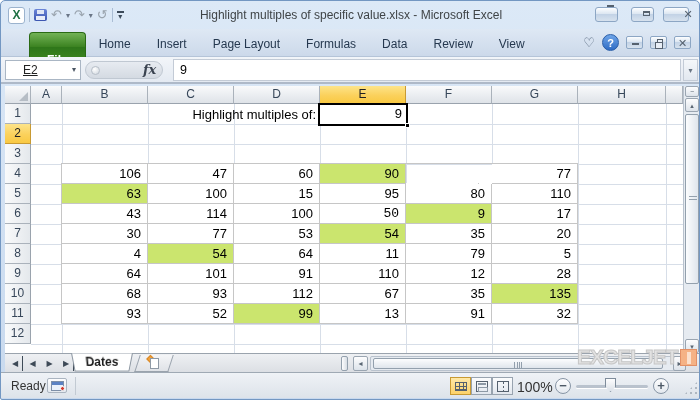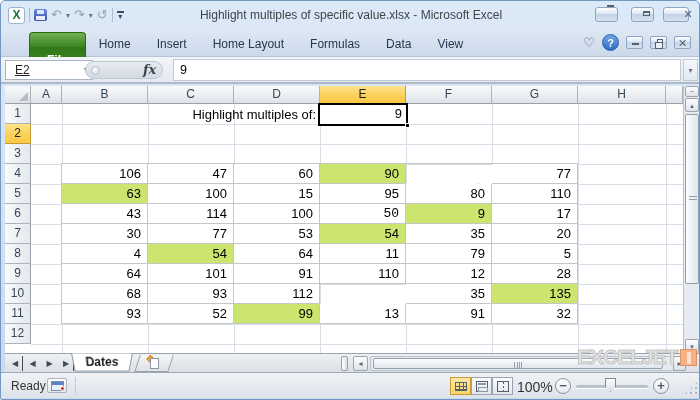--- a/index.html
+++ b/index.html
@@ -47,22 +47,22 @@
   .glyph-min { width:7px; height:2px; background:#55616e; position:absolute; left:4px; bottom:3px; }
   .glyph-rest { width:7px; height:5px; border:1px solid #55616e; position:absolute; left:4px; top:3px; }
   .glyph-rest::before{ content:""; position:absolute; left:-1px; top:-1px; width:7px; height:1.5px; background:#55616e; }
   .glyph-cascade { width:6px; height:5px; border:1px solid #55616e; position:absolute; left:6px; top:2px; background:#e8eef6;}
   .glyph-cascade::after { content:""; position:absolute; left:-3px; top:2px; width:6px; height:5px; border:1px solid #55616e; background:#e8eef6; }
   .glyph-x { position:absolute; width:100%; text-align:center; top:-1px; font-size:11px; line-height:14px; }
 
   
   #fbar { position:absolute; left:0; top:56px; width:700px; height:27px;
           background:linear-gradient(#f2f5f9,#e4eaf2); border-bottom:2px solid #aeb9c8; }
-  #namebox { position:absolute; left:4px; top:3px; width:88px; height:20px; background:#fff;
-             border:1px solid #aab6c4; color:#222; font-size:12px; line-height:18px; padding-left:9px;text-decoration:underline; }
+  #namebox { position:absolute; left:4px; top:3px; width:76px; height:20px; background:#fff;
+             border:1px solid #aab6c4; color:#222; font-size:12px; line-height:18px; padding-left:17px;text-decoration:underline; }
   #namebox .dd { position:absolute; right:4px; top:0; color:#4a5562; font-size:8px; line-height:18px; }
   #nb-pill { position:absolute; left:84px; top:4px; width:78px; height:18px; border-radius:9px;
              background:linear-gradient(#e7ebf1,#d4dae2); border:1px solid #c0c8d2; }
   #nb-pill .dot { position:absolute; left:5px; top:4px; width:9px; height:9px; border-radius:50%;
                   background:radial-gradient(circle at 35% 30%,#fff,#cfd6de); border:1px solid #b6bec8; }
   #fx { position:absolute; left:142px; top:5px; width:26px; font-family:"DejaVu Serif",serif;
         font-style:italic; font-weight:bold; color:#3a4350; font-size:13px; }
   #formula-field { position:absolute; left:172px; top:2px; width:508px; height:22px; background:#fff;
                    border:1px solid #c3cbd6; line-height:20px; padding-left:6px; color:#000; font-size:12.5px; }
   #fbar-expand { position:absolute; left:682px; top:2px; width:15px; height:22px; background:linear-gradient(#f4f7fa,#e2e8f0);
@@ -210,23 +210,24 @@
     <div class="winbtn" style="left:662px;width:26px;">
         <span class="glyph-x">✕</span>
       </div>
   </div>
 
   <div id="ribbonrow">
     <div id="tabs">
       <div class="rtab file">File</div>
     <div class="rtab">Home</div>
         <div class="rtab">Insert</div>
-        <div class="rtab">Home Layout</div>
+        <div class="rtab">Page Layout</div>
         <div class="rtab">Formulas</div>
         <div class="rtab">Data</div>
+        <div class="rtab">Review</div>
         <div class="rtab">View</div>
       </div>
     <div id="ribbon-right">
       <span class="heart">♡</span>
       <div class="helpbtn">?</div>
       <div class="minibtn">
           <span class="glyph-min" style="left:5px;"></span>
         </div>
       <div class="minibtn">
           <span class="glyph-cascade"></span>
@@ -335,20 +336,21 @@
         <div class="gcell" style="left: 430px; top: 80px; width: 86px;">5</div>
         <div class="gcell" style="left: 0px; top: 100px; width: 86px;">64</div>
         <div class="gcell" style="left: 86px; top: 100px; width: 86px;">101</div>
         <div class="gcell" style="left: 172px; top: 100px; width: 86px;">91</div>
         <div class="gcell" style="left: 258px; top: 100px; width: 86px;">110</div>
         <div class="gcell" style="left: 344px; top: 100px; width: 86px;">12</div>
         <div class="gcell" style="left: 430px; top: 100px; width: 86px;">28</div>
         <div class="gcell" style="left: 0px; top: 120px; width: 86px;">68</div>
         <div class="gcell" style="left: 86px; top: 120px; width: 86px;">93</div>
         <div class="gcell" style="left: 172px; top: 120px; width: 86px;">112</div>
+        <div class="gcell" style="left: 258px; top: 120px; width: 86px;">67</div>
         <div class="gcell" style="left: 344px; top: 120px; width: 86px;">35</div>
         <div class="gcell" style="left: 430px; top: 120px; width: 86px; background: rgb(203, 229, 110);">135</div>
         <div class="gcell" style="left: 0px; top: 140px; width: 86px;">93</div>
         <div class="gcell" style="left: 86px; top: 140px; width: 86px;">52</div>
         <div class="gcell" style="left: 172px; top: 140px; width: 86px; background: rgb(203, 229, 110);">99</div>
         <div class="gcell" style="left: 258px; top: 140px; width: 86px;">13</div>
         <div class="gcell" style="left: 344px; top: 140px; width: 86px;">91</div>
         <div class="gcell" style="left: 430px; top: 140px; width: 86px;">32</div>
       </div>
     <div id="sel-cell">

